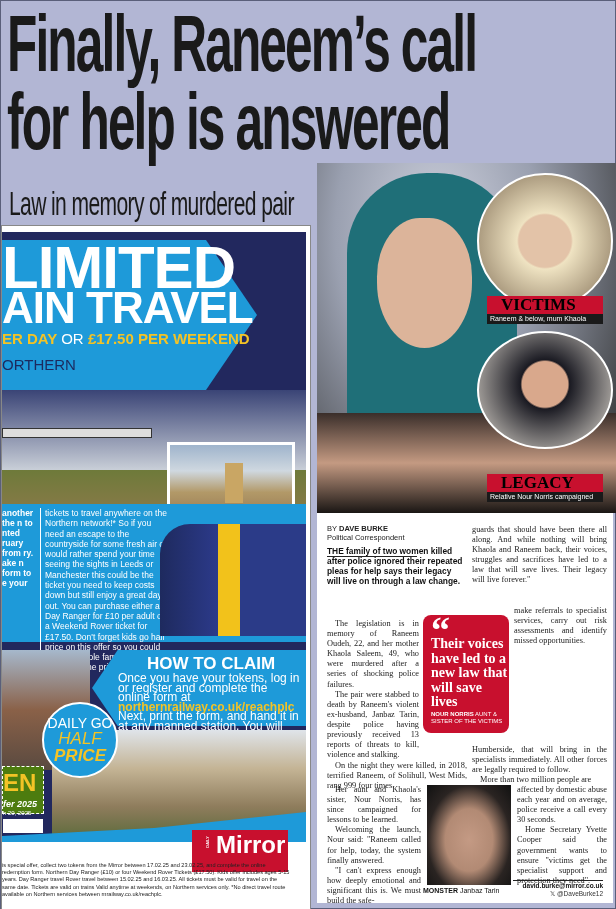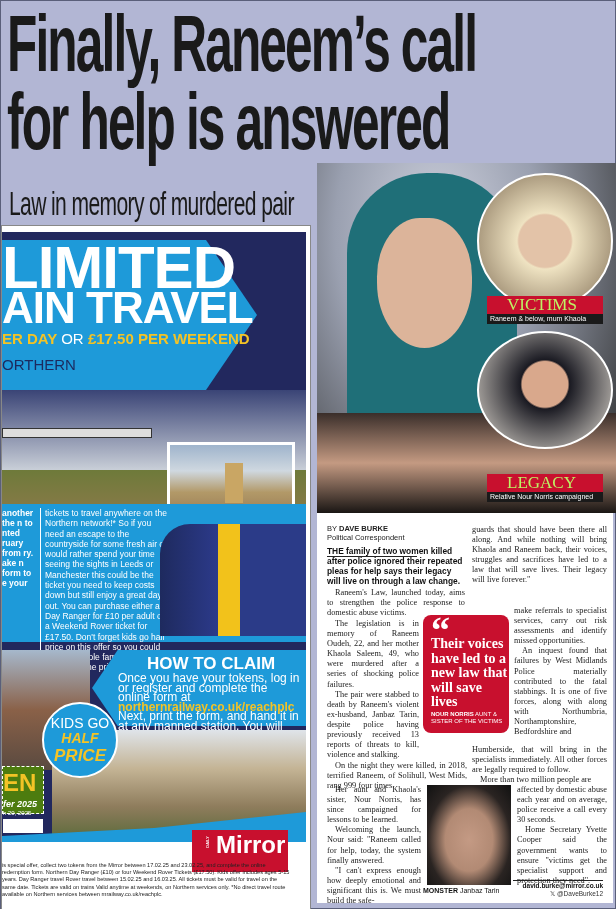--- a/index.html
+++ b/index.html
@@ -26,40 +26,40 @@
 .ad-col2{position:absolute;left:38px;top:4px;width:130px;color:#fff;font-size:8.5px;line-height:10.3px;border-left:1px solid #fff;padding-left:4px}
 .ad-train2{position:absolute;left:158px;top:292px;width:146px;height:112px;background:linear-gradient(90deg,#1e2a5e 0,#2c3a8a 40%,#f2c21b 40%,#f2c21b 55%,#2b3b88 55%);border-radius:30px 0 0 0}
 .ad-claim{position:absolute;left:90px;top:418px;width:214px;height:76px;background:#1e9ad9;clip-path:polygon(12% 0,100% 0,100% 100%,12% 100%,0 50%)}
 .claim-title{position:absolute;left:145px;top:422px;color:#fff;font-size:17px;font-weight:bold;white-space:nowrap}
 .claim-text{position:absolute;left:116px;top:442px;width:184px;color:#fff;font-size:12px;line-height:9.5px;}
 .claim-text .link{color:#f3c326;font-weight:bold}
 .ad-chester{position:absolute;left:0;top:418px;width:88px;height:120px;background:linear-gradient(#a6b8cc,#8a6148 50%,#5a4a40)}
 .ad-sheffield{position:absolute;left:50px;top:498px;width:254px;height:110px;background:linear-gradient(#dfe4ea 0,#c4b495 35%,#8e7c5c 70%,#5a6a3a 100%)}
 .ad-kids{position:absolute;left:40px;top:470px;width:76px;height:76px;border-radius:50%;background:#1e9ad9;border:2px solid #fff;text-align:center;color:#fff}
 .kids-l1{display:block;margin-top:12px;font-size:14px;line-height:14px}
-.kids-l2{display:block;font-size:14px;font-weight:bold;color:#f3c326;line-height:17px;font-style:italic}
+.kids-l2{display:block;font-size:17px;font-weight:normal;color:#f3c326;line-height:17px;font-style:italic}
 .kids-l3{display:block;font-size:17px;font-weight:bold;color:#f3c326;line-height:17px;font-style:italic}
 .ad-token{position:absolute;left:0;top:534px;width:42px;height:48px;background:#4d7c0f;border:1px dashed #fff}
 .token-big{position:absolute;left:0;top:2px;color:#f3c326;font-size:24px;font-weight:bold}
 .token-offer{position:absolute;left:0;top:32px;color:#fff;font-size:9px;font-style:italic;font-weight:bold;white-space:nowrap}
 .token-date{position:absolute;left:0;top:43px;color:#fff;font-size:6px;white-space:nowrap}
 .token-blank{position:absolute;left:0;top:52px;width:40px;height:14px;background:#fff}
 .ad-wave{position:absolute;left:0;top:580px;width:304px;height:40px;background:#1e9ad9;border-radius:0 0 0 0;clip-path:polygon(0 60%,50% 40%,100% 0,100% 100%,0 100%)}
 .ad-mirror{position:absolute;left:190px;top:604px;width:96px;height:42px;background:#c8102e;color:#fff;font-size:24px;font-weight:bold;line-height:30px;padding-left:24px}
 .ad-mirror .daily{position:absolute;left:1px;top:6px;font-size:4px;writing-mode:vertical-rl;transform:rotate(180deg)}
 .ad-terms{position:absolute;left:0;top:636px;width:290px;color:#222;font-size:5.6px;line-height:7.2px}
 
 .photo{position:absolute;left:316px;top:162px;width:300px;height:350px;background:radial-gradient(ellipse at 40% 20%,#cfd2df 0,#9aa0b0 40%,#20201e 100%);overflow:hidden}
 .hijab{position:absolute;left:30px;top:10px;width:170px;height:330px;background:#1f6f78;border-radius:80px 80px 10px 10px}
 .face{position:absolute;left:60px;top:55px;width:95px;height:130px;background:#dcb49a;border-radius:45% 45% 50% 50%}
 .arm{position:absolute;left:0;top:250px;width:300px;height:100px;background:linear-gradient(#3a2e2a,#c49a82 50%,#1a1614)}
 .circle{position:absolute;border-radius:50%;border:2px solid #fff;overflow:hidden}
 .c1{left:476px;top:172px;width:136px;height:136px;background:radial-gradient(circle at 50% 50%,#e3c3a8 0,#e3c3a8 28%,#efe3c2 30%,#7d6a52 100%)}
 .c2{left:476px;top:330px;width:136px;height:118px;background:radial-gradient(circle at 50% 45%,#d9a88c 0,#d9a88c 25%,#1a1a22 27%,#e6e0d6 100%)}
-.cap{position:absolute;background:#c8102e;color:#bef264;font-family:"Liberation Serif",serif;font-weight:normal;font-size:17px;line-height:18px;padding-left:20px}
+.cap{position:absolute;background:#c8102e;color:#000000;font-family:"Liberation Serif",serif;font-weight:bold;font-size:17px;line-height:18px;padding-left:14px}
 .cap-sub{position:absolute;background:#1a1a1a;color:#fff;font-size:7px;line-height:10px;padding-left:3px}
 
 .article{position:absolute;left:316px;top:512px;width:296px;height:390px;background:#fff}
 .byline{position:absolute;left:10px;top:11px;font-size:7.5px;color:#222}
 .byline b{font-weight:bold}
 .role{position:absolute;left:10px;top:20px;font-size:7.5px;color:#222;border-bottom:1px solid #222;padding-bottom:14px;width:90px}
 .intro{position:absolute;left:10px;top:33px;width:138px;font-size:8.4px;font-weight:bold;line-height:10px;color:#111}
 .col{position:absolute;font-family:"Liberation Serif",serif;font-size:8.3px;line-height:10.1px;color:#222;text-align:justify}
 .col p{text-indent:8px}
 .quote{position:absolute;left:106px;top:102px;width:86px;height:118px;background:#c8102e;border-radius:8px;color:#fff}
@@ -110,21 +110,21 @@
       <div class="ad-claim"></div>
       <div class="claim-title">HOW TO CLAIM</div>
       <div class="claim-text">
         <span>Once you have your tokens, log in or register and complete the online form at</span>
         <span class="link">northernrailway.co.uk/reachplc</span>
         <span>Next, print the form, and hand it in at any manned station. You will then be given the tickets to go on your travels!</span>
       </div>
       <div class="ad-sheffield"></div>
       <div class="ad-wave"></div>
       <div class="ad-kids">
-        <span class="kids-l1">KIDS GO</span>
+        <span class="kids-l1">DAILY GO</span>
         <span class="kids-l2">HALF</span>
         <span class="kids-l3">PRICE</span>
       </div>
       <div class="ad-token">
         <div class="token-big">EN</div>
         <div class="token-offer">fer 2025</div>
         <div class="token-date">h 20, 2025</div>
         <div class="token-blank"></div>
       </div>
     </div>
@@ -145,42 +145,38 @@
   <div class="cap-sub" style="left:486px;top:313px;width:116px;">Raneem &amp; below, mum Khaola</div>
   <div class="circle c2"></div>
   <div class="cap" style="left:486px;top:473px;width:116px;">LEGACY</div>
   <div class="cap-sub" style="left:486px;top:491px;width:116px;">Relative Nour Norris campaigned</div>
 
   <div class="article">
     <div class="byline"><span>BY</span> <b>DAVE BURKE</b></div>
     <div class="role">Political Correspondent</div>
     <div class="intro">THE family of two women killed after police ignored their repeated pleas for help says their legacy will live on through a law change.</div>
 
-    <div class="col" style="left:10px;top:75px;width:138px">
-      <p>Raneem's Law, launched today, aims to strengthen the police response to domestic abuse victims.</p>
-    </div>
     <div class="col" style="left:10px;top:106px;width:92px">
       <p>The legislation is in memory of Raneem Oudeh, 22, and her mother Khaola Saleem, 49, who were murdered after a series of shocking police failures.</p>
       <p>The pair were stabbed to death by Raneem's violent ex-husband, Janbaz Tarin, despite police having previously received 13 reports of threats to kill, violence and stalking.</p>
     </div>
     <div class="col" style="left:10px;top:248px;width:140px">
       <p>On the night they were killed, in 2018, terrified Raneem, of Solihull, West Mids, rang 999 four times.</p>
     </div>
     <div class="col" style="left:10px;top:272px;width:94px">
       <p>Her aunt and Khaola's sister, Nour Norris, has since campaigned for lessons to be learned.</p>
       <p>Welcoming the launch, Nour said: "Raneem called for help, today, the system finally answered.</p>
       <p>"I can't express enough how deeply emotional and significant this is. We must build the safe-</p>
     </div>
 
     <div class="col" style="left:155px;top:12px;width:135px">
       <p style="text-indent:0">guards that should have been there all along. And while nothing will bring Khaola and Raneem back, their voices, struggles and sacrifices have led to a law that will save lives. Their legacy will live forever."</p>
     </div>
     <div class="col" style="left:197px;top:93px;width:93px">
       <p style="text-indent:0">make referrals to specialist services, carry out risk assessments and identify missed opportunities.</p>
-      <p>An inquest found that failures by West Midlands Police materially contributed to the fatal stabbings. It is one of five forces, along with along with Northumbria, Northamptonshire, Bedfordshire and</p>
     </div>
     <div class="col" style="left:155px;top:232px;width:135px">
       <p style="text-indent:0">Humberside, that will bring in the specialists immediately. All other forces are legally required to follow.</p>
       <p>More than two million people are</p>
     </div>
     <div class="col" style="left:200px;top:272px;width:90px">
       <p style="text-indent:0">affected by domestic abuse each year and on average, police receive a call every 30 seconds.</p>
       <p>Home Secretary Yvette Cooper said the government wants to ensure "victims get the specialist support and protection they need".</p>
     </div>
 

